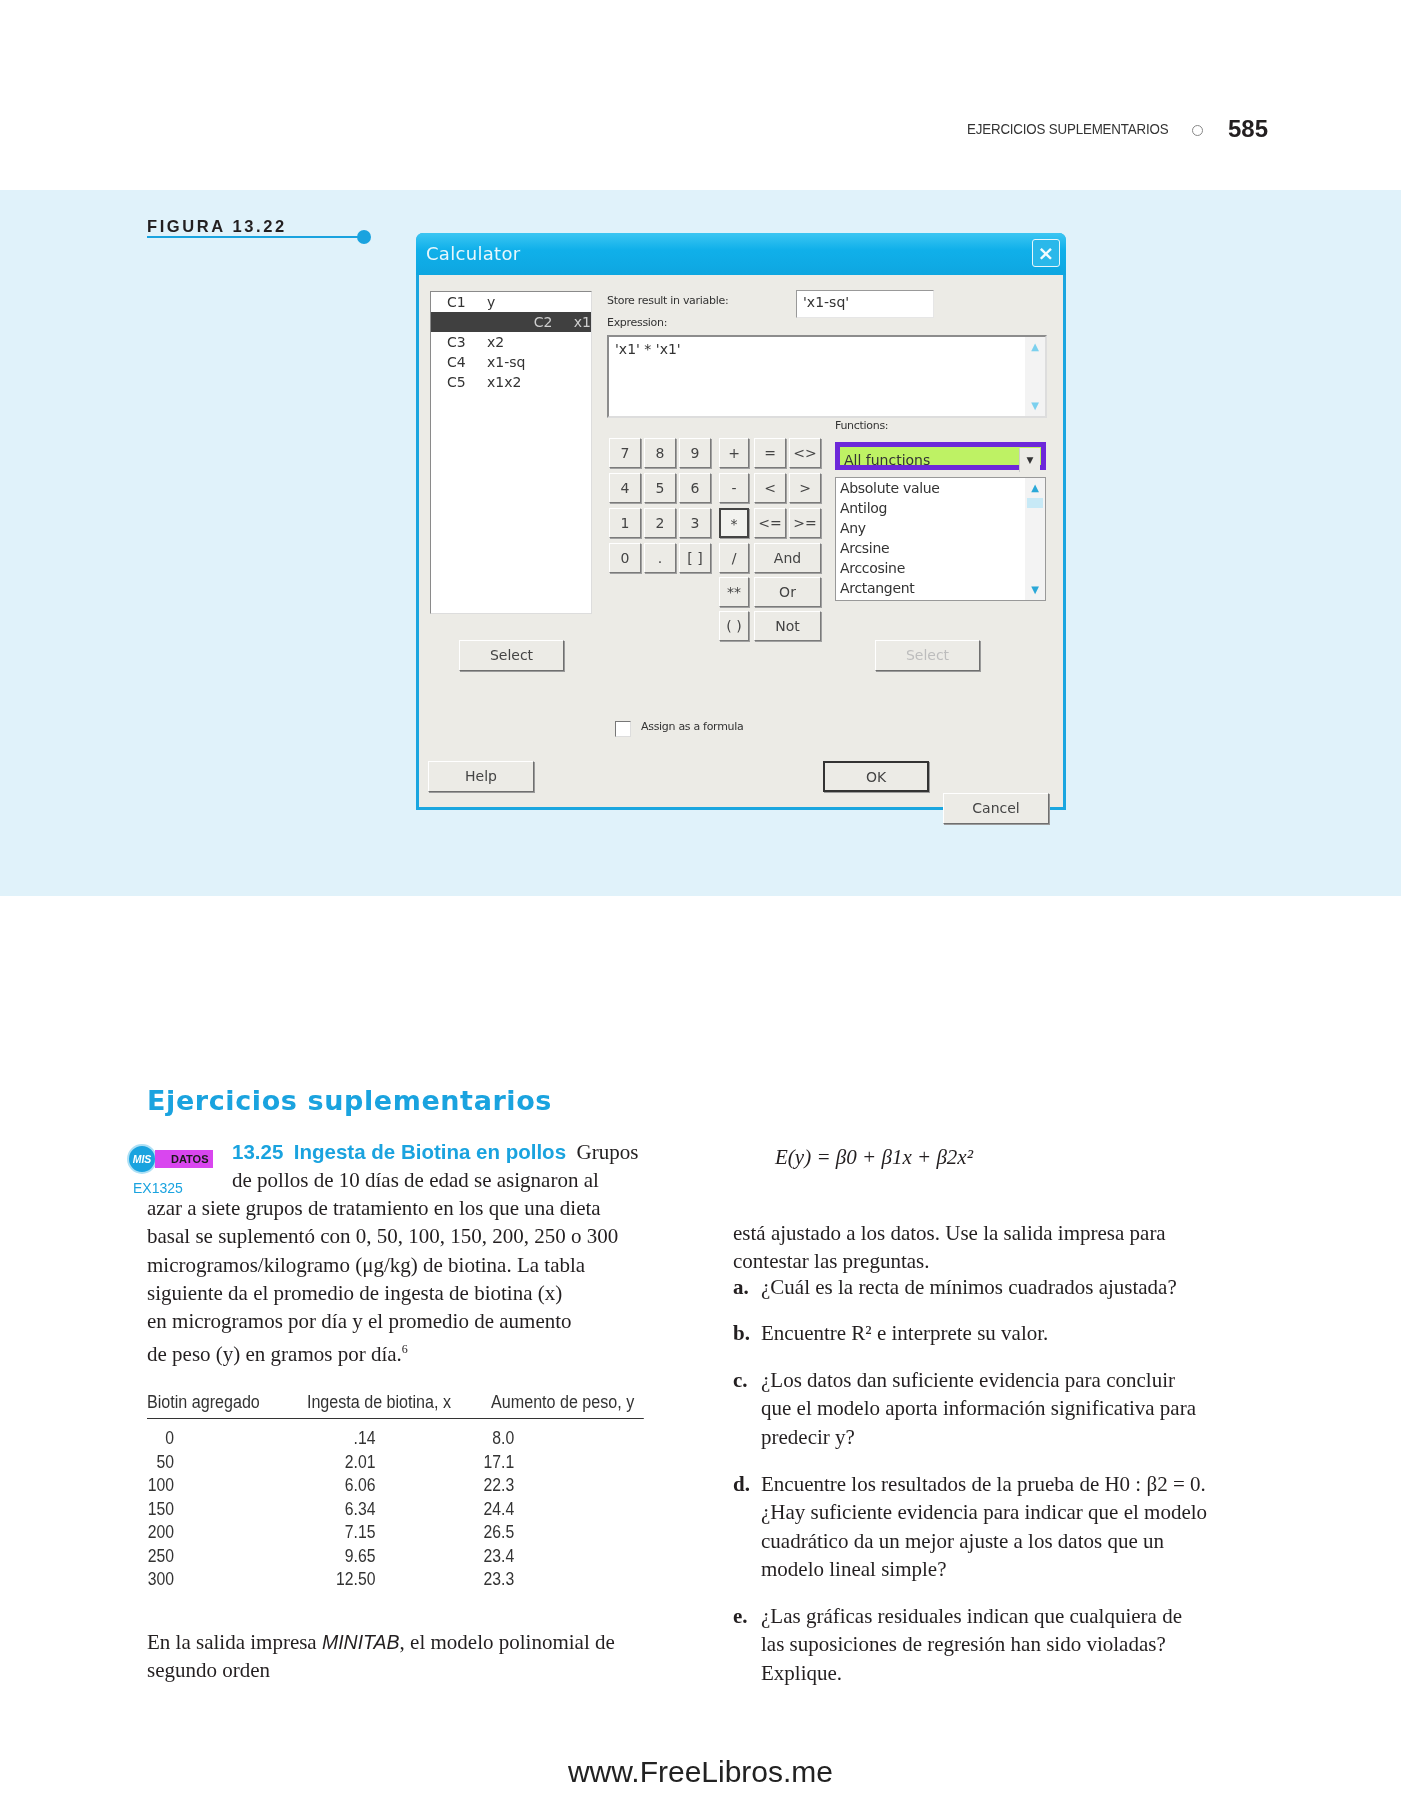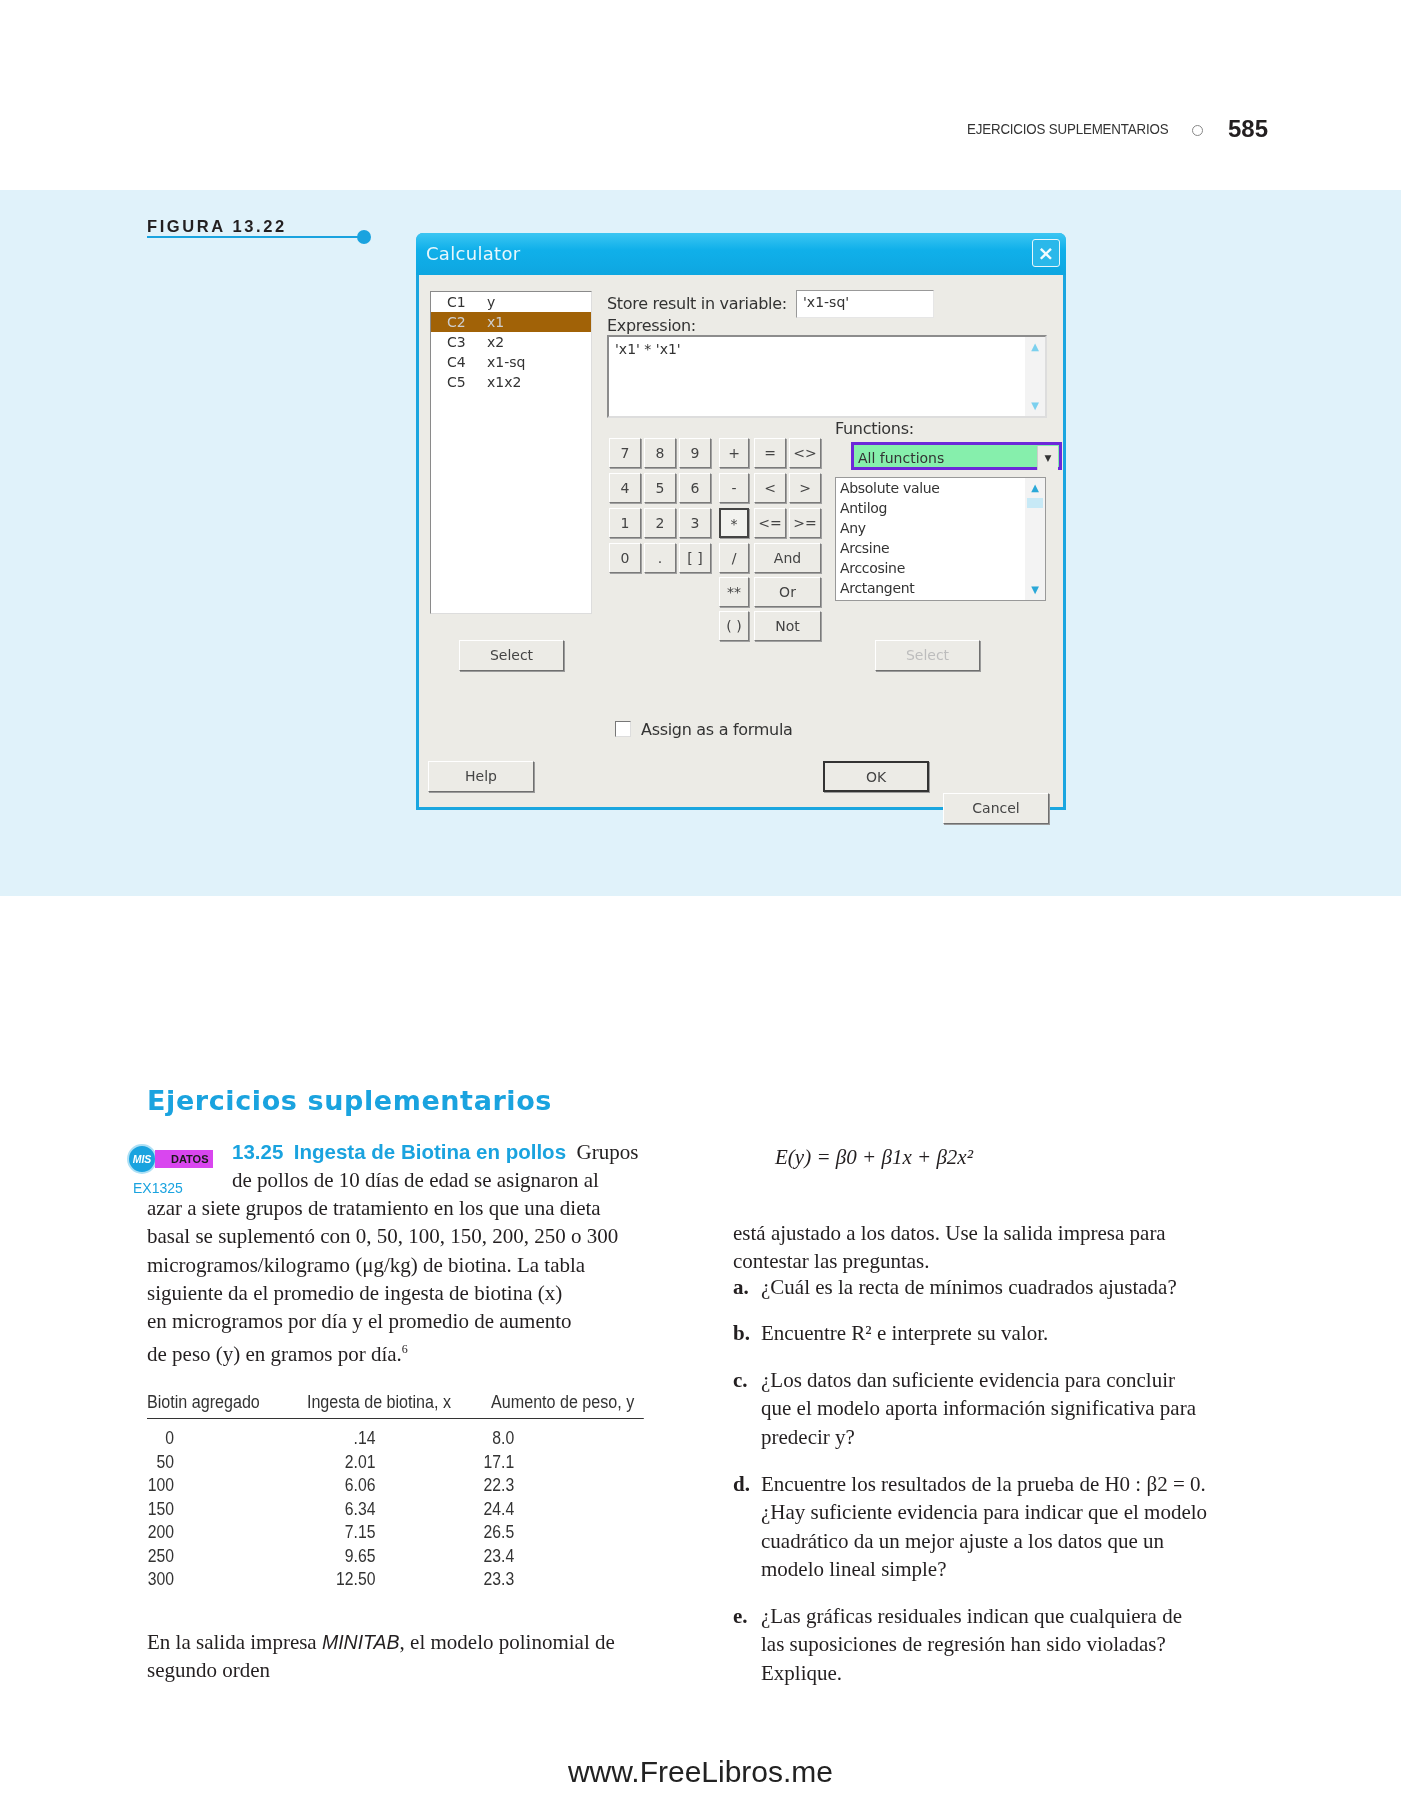--- a/index.html
+++ b/index.html
@@ -27,34 +27,34 @@
   .dlg-title-text { position:absolute; left:10px; top:10px; font-family:"DejaVu Sans", sans-serif; font-weight:normal;
                     font-size:18px; color:#e8f7fc; letter-spacing:0.3px; }
   .dlg-close { position:absolute; right:6px; top:6px; width:28px; height:28px; border:1.5px solid #e7f6fb; border-radius:3px;
                background:#2ab8ea; color:#f4fbfe; font-size:20px; line-height:26px; text-align:center; box-sizing:border-box; font-weight:bold; }
   .dlg-body { position:absolute; left:0; top:39px; width:644px; height:532px; background:#ecebe6; }
 
   .listbox { position:absolute; left:11px; top:16px; width:162px; height:323px; background:#fff; border:1px solid #8a8a8a;
              border-right-color:#ddd; border-bottom-color:#ddd; box-sizing:border-box; }
   .list-row { height:20px; line-height:20px; font-size:14px; padding-left:16px; display:flex; color:#333; }
   .list-row .c { width:40px; }
-  .list-row.sel { background:#a16207; color:#cfcfcf; }
-
-  .lbl { position:absolute; font-size:16px; color:#333; letter-spacing:-0.3px; }
+  .list-row.sel { background:#404040; color:#cfcfcf;justify-content:flex-end; }
+
+  .lbl { position:absolute; font-size:11px; color:#333; letter-spacing:-0.3px; }
   .field { position:absolute; background:#fff; border:1px solid #999; border-right-color:#e6e6e6; border-bottom-color:#e6e6e6; box-sizing:border-box; font-size:14px; color:#333; padding:3px 6px; }
   .expr { position:absolute; left:188px; top:60px; width:440px; height:83px; background:#fff; border:2px solid #8c8c8c;
           border-right-color:#ddd; border-bottom-color:#ddd; box-sizing:border-box; font-size:14px; padding:4px 6px; color:#333; }
   .vscroll { position:absolute; right:0; top:0; width:20px; height:100%; background:#f3f3f3; }
   .sarrow { position:absolute; left:2px; width:16px; height:16px; font-size:10px; line-height:16px; text-align:center; color:#7bd0ee; }
 
   .key { position:absolute; height:30px; background:#ecebe6; border:1px solid #fff; border-right-color:#7a7a7a; border-bottom-color:#7a7a7a;
          box-shadow:1px 1px 0 #a0a0a0; box-sizing:border-box; text-align:center; line-height:28px; font-size:14px; color:#444; }
   .key.pressed { border:2px solid #444; background:#f2f2ef; }
 
-  .combo { position:absolute; left:432px; top:167px; width:211px; height:28px; background:#86efac; border:3px solid #6d28d9; box-sizing:border-box;
+  .combo { position:absolute; left:416px; top:167px; width:211px; height:28px; background:#bef264; border:5px solid #6d28d9; box-sizing:border-box;
            font-size:14px; line-height:26px; padding-left:4px; color:#333; }
   .combo-btn { position:absolute; right:1px; top:1px; width:20px; height:24px; background:#ecebe6; border-left:1px solid #ccc; font-size:9px; line-height:24px; text-align:center; }
   .funclist { position:absolute; left:416px; top:202px; width:211px; height:124px; background:#fff; border:1px solid #999; box-sizing:border-box; }
   .func-row { height:20px; line-height:20px; font-size:14px; padding-left:4px; color:#333; letter-spacing:-0.3px; }
 
   .btn { position:absolute; height:31px; background:#ecebe6; border:1px solid #fff; border-right-color:#6f6f6f; border-bottom-color:#6f6f6f;
          box-shadow:1px 1px 0 #9a9a9a; box-sizing:border-box; text-align:center; line-height:29px; font-size:14px; color:#444; }
   .btn.disabled { color:#bdbdbd; }
   .btn.default { border:2px solid #333; }
   .chk { position:absolute; left:196px; top:446px; width:16px; height:16px; background:#fff; border:1px solid #777; border-right-color:#ddd; border-bottom-color:#ddd; box-sizing:border-box; }

